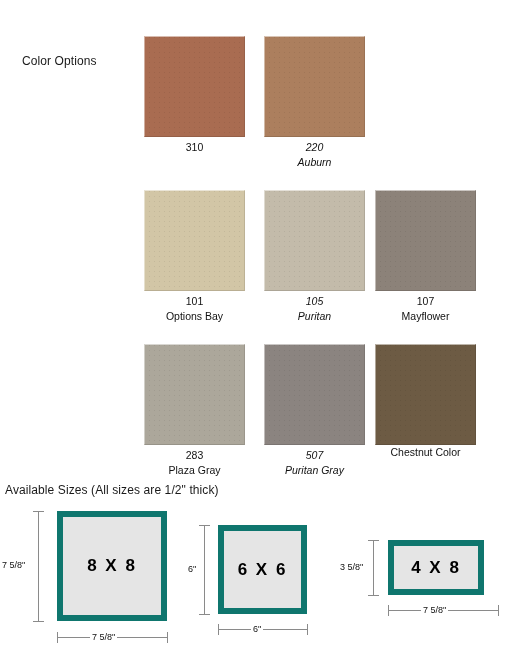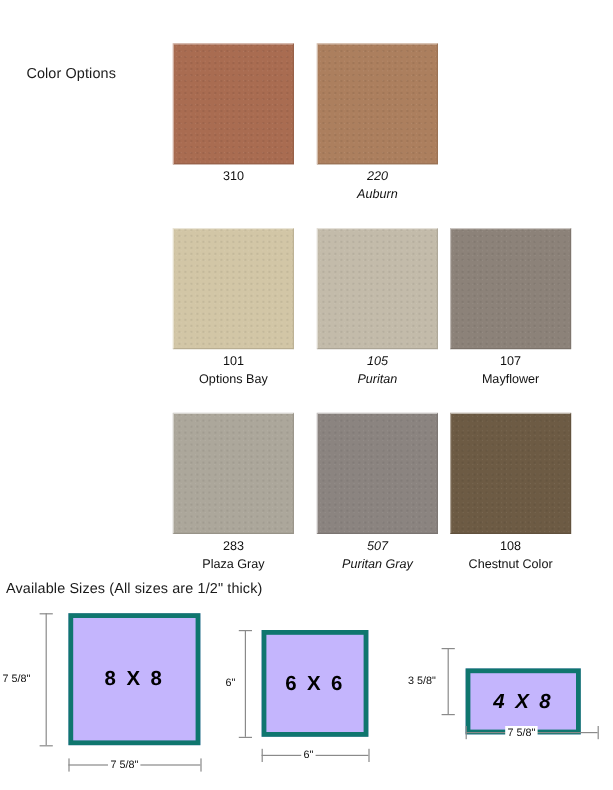--- a/index.html
+++ b/index.html
@@ -94,22 +94,22 @@
     width: 511px;
     height: 153px;
   }
   .size-figure {
     position: absolute;
     top: 0;
   }
   .tile-rect {
     position: absolute;
     box-sizing: border-box;
-    background: #c4b5fd;
-    border: 4px solid #0f766e;
+    background: #e5e5e5;
+    border: 6px solid #0f766e;
   }
   .tile-label {
     position: absolute;
     inset: 0;
     display: flex;
     align-items: center;
     justify-content: center;
     font-size: 17px;
     font-weight: bold;
     letter-spacing: 2px;
@@ -198,21 +198,20 @@
       <div class="swatch-code">283</div>
       <div class="swatch-name">Plaza Gray</div>
     </div>
     <div class="swatch-cell col-1">
       <div class="swatch-chip" style="background-color: rgb(139, 132, 128);"></div>
       <div class="swatch-code">507</div>
       <div class="swatch-name">Puritan Gray</div>
     </div>
     <div class="swatch-cell col-2">
       <div class="swatch-chip" style="background-color: rgb(109, 91, 68);"></div>
-      <div class="swatch-code">108</div>
       <div class="swatch-name">Chestnut Color</div>
     </div>
   </div>
 
 </div>
 
 <div class="section-heading" id="available-sizes-heading">Available Sizes (All sizes are 1/2" thick)</div>
 
 <div class="sizes-area">
 
@@ -245,21 +244,21 @@
     <div class="dim-text-v" style="left:3px; top:59px;">6"</div>
 
     <div class="dim-line-h" style="left:33px; top:124px; width:89px;"></div>
     <div class="dim-tick-v" style="left:33px; top:119px; height:11px;"></div>
     <div class="dim-tick-v" style="left:122px; top:119px; height:11px;"></div>
     <div class="dim-text" style="left:66px; top:119px;">6"</div>
   </div>
 
   <div class="size-figure" style="left:340px; width:171px; height:153px;">
 
-    <div class="tile-rect" style="left:48px; top:52px; width:96px; height:55px;font-style:italic;">
+    <div class="tile-rect" style="left:48px; top:35px; width:96px; height:55px;">
       <div class="tile-label">4 X 8</div>
     </div>
 
     <div class="dim-line-v" style="left:33px; top:35px; height:55px;"></div>
     <div class="dim-tick-h" style="left:28px; top:35px; width:11px;"></div>
     <div class="dim-tick-h" style="left:28px; top:90px; width:11px;"></div>
     <div class="dim-text-v" style="left:0px; top:57px;">3 5/8"</div>
 
     <div class="dim-line-h" style="left:48px; top:105px; width:110px;"></div>
     <div class="dim-tick-v" style="left:48px; top:100px; height:11px;"></div>

